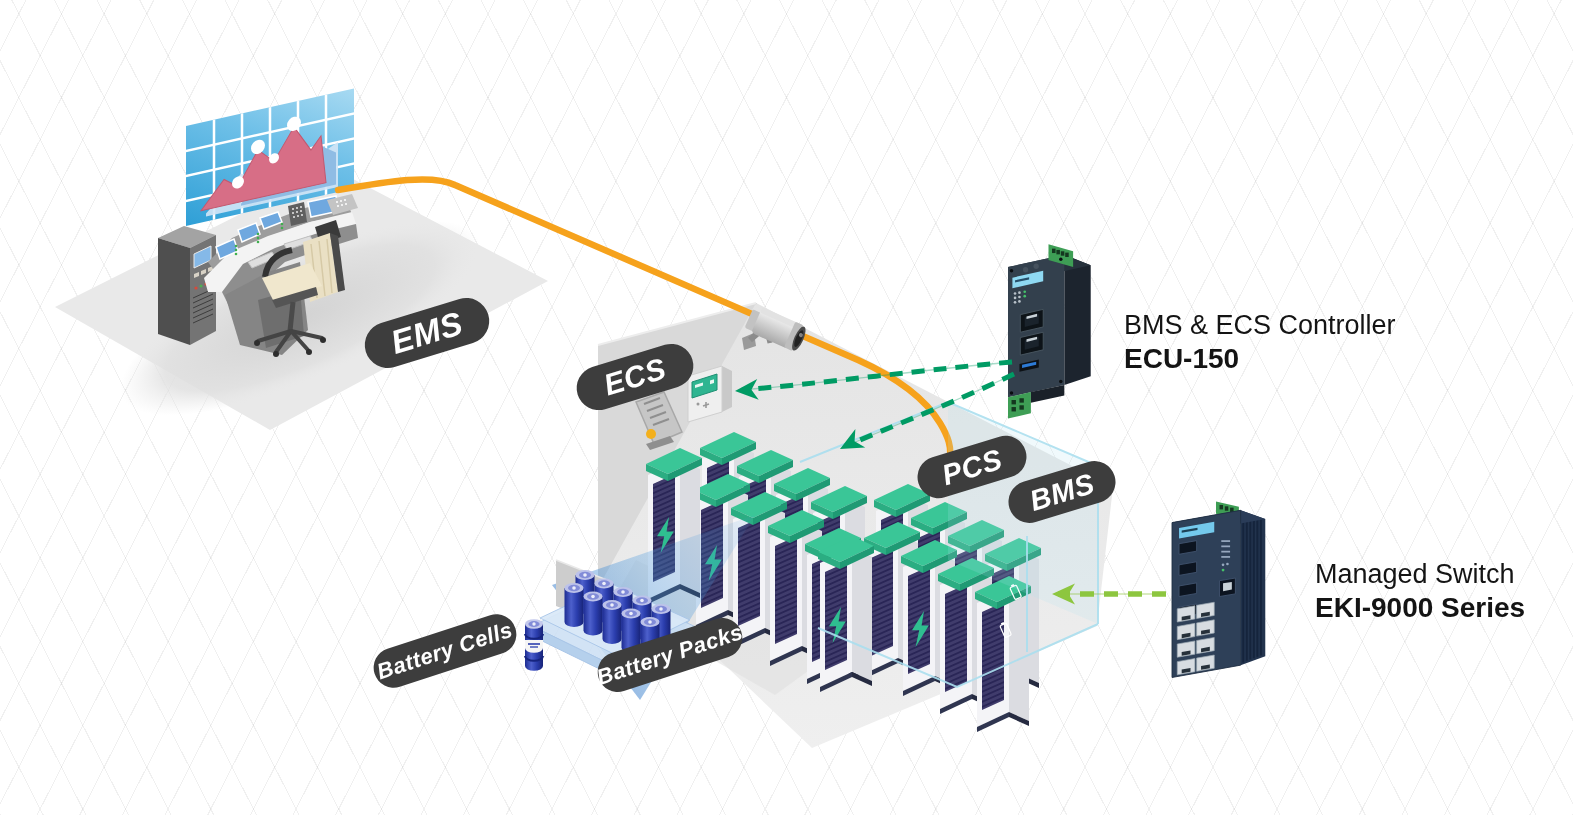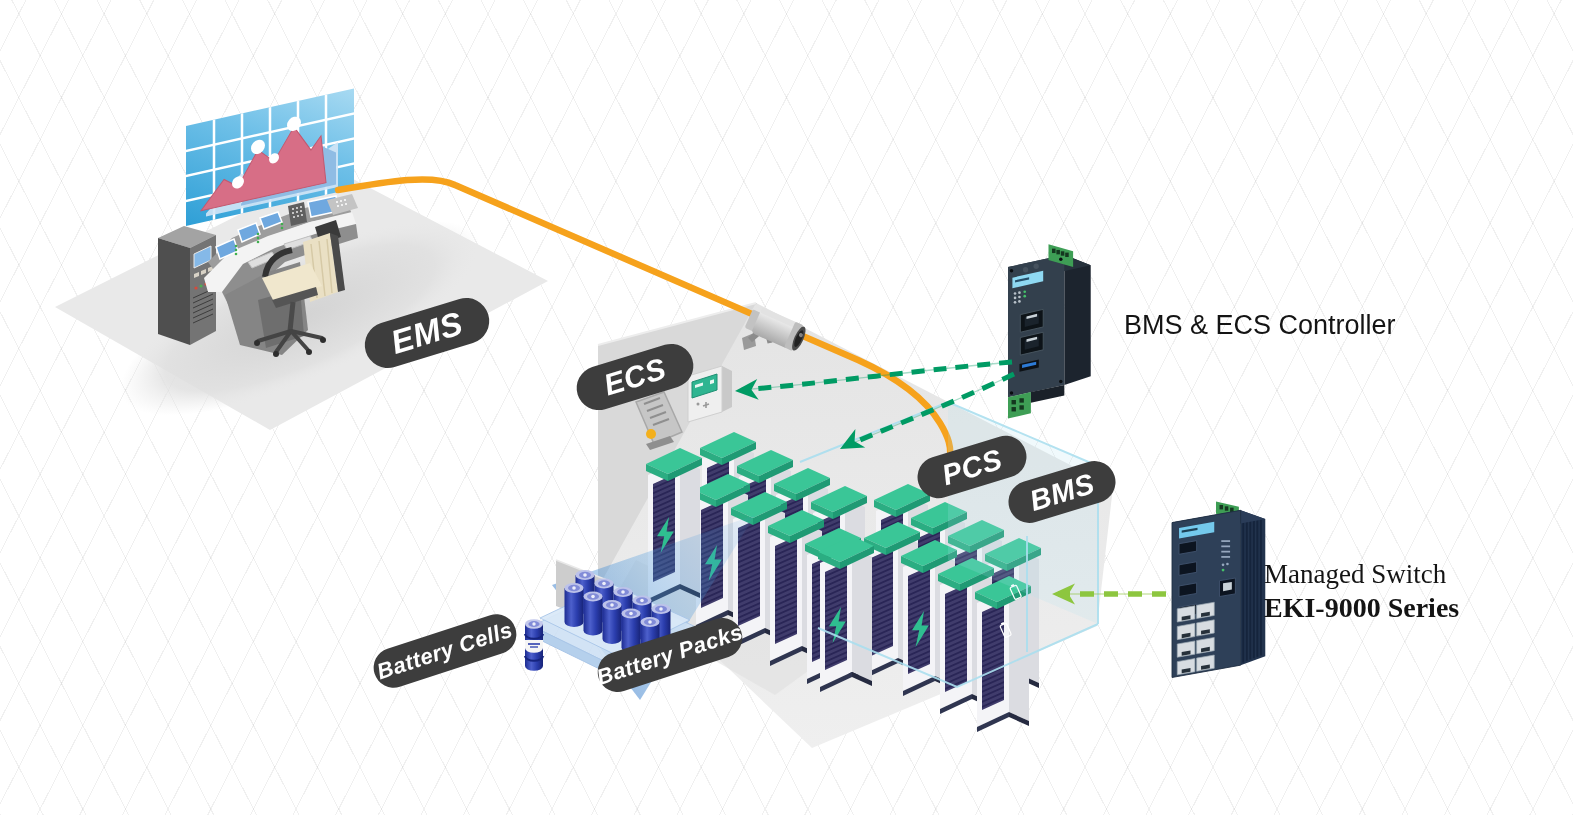--- a/index.html
+++ b/index.html
@@ -22,21 +22,21 @@
   }
   .pill-ems{left:363px;top:310px;width:128px;height:46px;font-size:33px;transform:rotate(-17deg);}
   .pill-ecs{left:575px;top:355px;width:120px;height:44px;font-size:30px;transform:rotate(-17deg);}
   .pill-pcs{left:916px;top:446px;width:112px;height:42px;font-size:29px;transform:rotate(-17deg);}
   .pill-bms{left:1007px;top:471px;width:110px;height:42px;font-size:29px;transform:rotate(-17deg);}
   .pill-cells{left:371px;top:631px;width:148px;height:40px;font-size:22px;transform:rotate(-18deg);}
   .pill-packs{left:595px;top:635px;width:150px;height:40px;font-size:22px;transform:rotate(-18deg);}
   .caption{position:absolute;color:#141414;font-size:27px;line-height:33px;}
   .caption .model{font-weight:700;font-size:28px;}
   .cap-ctrl{left:1124px;top:286px;margin-top:23px;}
-  .cap-switch{left:1264px;top:558px;font-family:Liberation Serif, serif;}
+  .cap-switch{left:1315px;top:558px;}
 </style>
 </head>
 <body>
 
 <div id="canvas">
   <div class="iso-grid"></div>
 
   <svg class="scene" width="1573" height="815" viewBox="0 0 1573 815">
     <defs>
       <pattern id="slat" width="5" height="4.6" patternUnits="userSpaceOnUse" patternTransform="rotate(-24)">
@@ -524,18 +524,19 @@
 
   <div class="pill pill-ems">EMS</div>
   <div class="pill pill-ecs">ECS</div>
   <div class="pill pill-pcs">PCS</div>
   <div class="pill pill-bms">BMS</div>
   <div class="pill pill-cells">Battery Cells</div>
   <div class="pill pill-packs">Battery Packs</div>
 
   <div class="caption cap-ctrl">
     <div>BMS &amp; ECS Controller</div>
+    <div class="model">ECU-150</div>
   </div>
   <div class="caption cap-switch">
     <div>Managed Switch</div>
     <div class="model">EKI-9000 Series</div>
   </div>
 </div>
 
 </body></html>

